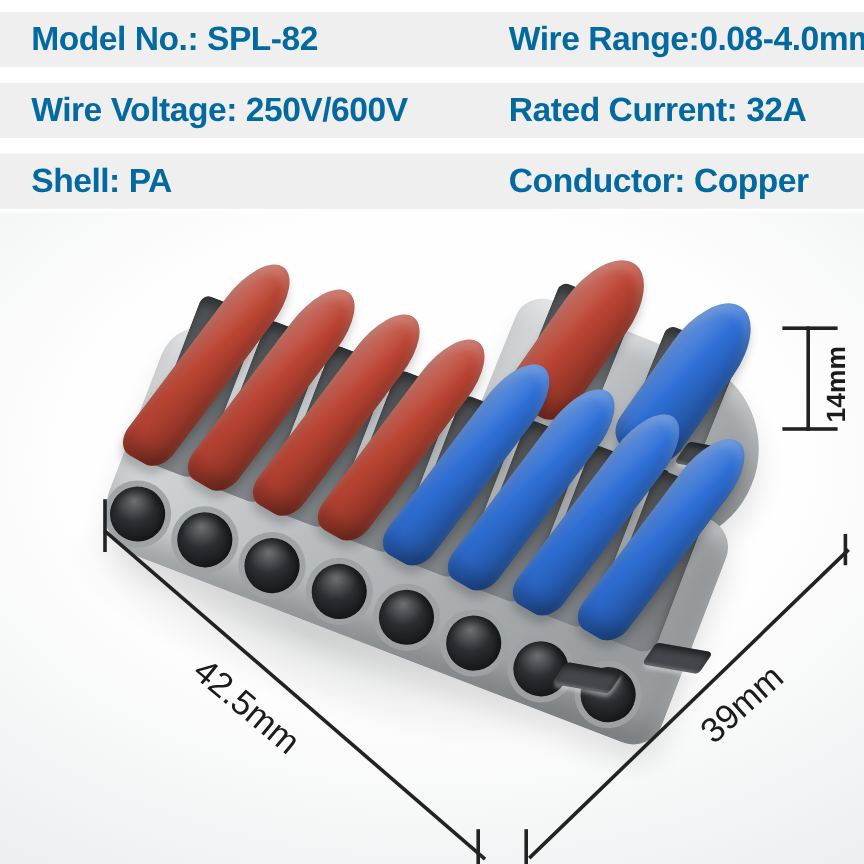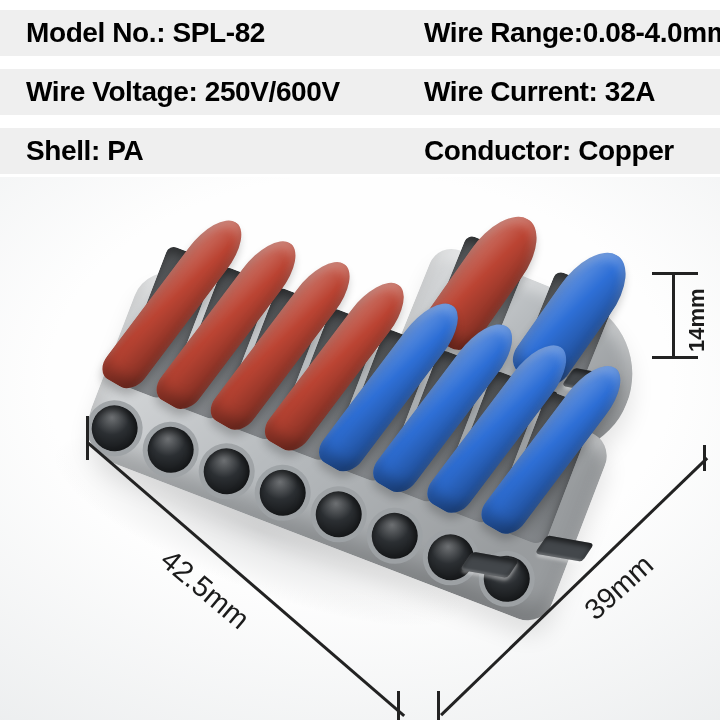--- a/index.html
+++ b/index.html
@@ -8,21 +8,21 @@
     background:#ffffff;
     font-family:"Liberation Sans", sans-serif;
   }
   
   .band{
     position:absolute;left:0;width:720px;height:46px;
     background:var(--band,#efefef);
   }
   .spec{
     position:absolute;top:50%;transform:translateY(-50%);
-    font-weight:700;font-size:28px;color:#000000;
+    font-weight:700;font-size:28px;color:#0369a1;
     white-space:nowrap;letter-spacing:-0.4px;
   }
   .spec.l{left:26px}
   .spec.r{left:424px}
 
   
   .photo{
     position:absolute;left:0;top:177px;width:720px;height:543px;
     background:radial-gradient(ellipse 90% 80% at 50% 38%, #fefefe 48%, #ebedee 100%);
     z-index:0;
@@ -102,21 +102,21 @@
 </style>
 </head>
 <body>
 
 <div class="band" style="top:10px">
   <span class="spec l">Model No.: SPL-82</span>
   <span class="spec r">Wire Range:0.08-4.0mm</span>
 </div>
 <div class="band" style="top:69px">
   <span class="spec l">Wire Voltage: 250V/600V</span>
-  <span class="spec r">Wire Current: 32A</span>
+  <span class="spec r">Rated Current: 32A</span>
 </div>
 <div class="band" style="top:128px">
   <span class="spec r">Conductor: Copper</span>
   <span class="spec l">Shell: PA</span>
 </div>
 
 <div class="photo"></div>
 <div class="ground-shadow"></div>
 <div class="conn branch-body">
     <div class="bslot" style="left: 24px;"></div>

